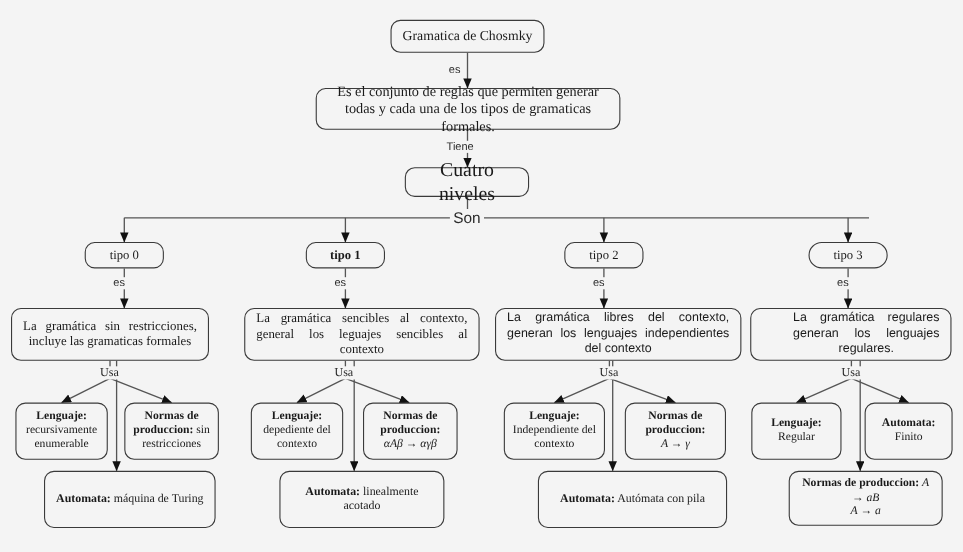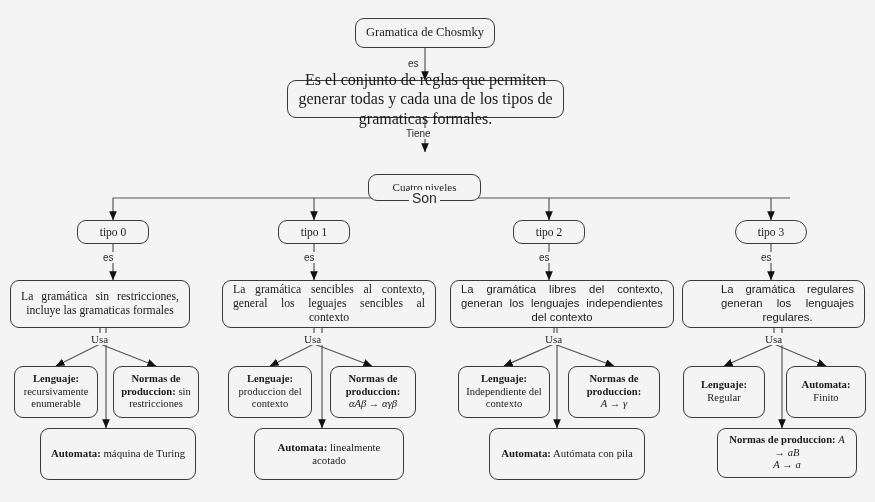--- a/index.html
+++ b/index.html
@@ -26,27 +26,27 @@
     line-height:1.22;
     z-index:2;
   }
   .node .txt{display:block;width:100%;padding:0 7px;box-sizing:border-box;}
 
   .serif{font-family:"Liberation Serif", serif;}
   .sans{font-family:"Liberation Sans", sans-serif;}
 
   
   .n-root{left:355px;top:18px;width:140px;height:30px;font-size:12.5px;}
-  .n-def{left:287px;top:80px;width:277px;height:38px;font-size:16px;}
-  .n-niveles{left:368px;top:152px;width:113px;height:27px;font-size:11px;margin-top:22px;}
+  .n-def{left:287px;top:80px;width:277px;height:38px;font-size:13px;}
+  .n-niveles{left:368px;top:152px;width:113px;height:27px;font-size:18px;}
 
   
   .n-tipo{top:220px;width:72px;height:24px;font-size:11.5px;}
   .n-tipo0{left:77px;}
-  .n-tipo1{left:278px;}
+  .n-tipo1{left:278px;font-weight:bold;}
   .n-tipo2{left:513px;}
   .n-tipo3{left:735px;border-radius:12px;}
 
   
   .n-desc{top:280px;height:48px;font-size:11.7px;}
   .n-desc .txt{text-align:justify;text-align-last:center;padding:0 10px;}
   .n-desc0{left:10px;width:180px;}
   .n-desc1{left:222px;width:214px;}
   .n-desc2{left:450px;width:224px;font-size:11.3px;}
   .n-desc3{left:682px;width:183px;font-size:11.3px;padding-left:28px;}
@@ -60,21 +60,21 @@
   .n-l1b{left:330px;width:86px;}
   .n-l2a{left:458px;width:92px;}
   .n-l2b{left:568px;width:92px;}
   .n-l3a{left:683px;width:82px;}
   .n-l3b{left:786px;width:80px;}
 
   
   .n-bot{top:428px;height:52px;font-size:10.8px;}
   .n-b0{left:40px;width:156px;}
   .n-b1{left:254px;width:150px;}
-  .n-b2{left:489px;width:156px;}
+  .n-b2{left:489px;width:172px;}
   .n-b3{left:717px;width:140px;height:50px;font-size:10.6px;}
 
   .lbl{
     position:absolute;
     font-family:"Liberation Sans", sans-serif;
     font-size:10px;
     color:#2b2b2b;
     background:#f4f4f4;
     padding:0 3px;
     z-index:3;
@@ -204,21 +204,21 @@
   <div class="node serif n-bot n-b0">
     <span class="txt">
       <span class="b">Automata:</span>
       <span>máquina de Turing</span>
     </span>
   </div>
 
   <div class="node serif n-leaf n-l1a">
     <span class="txt">
       <span class="b">Lenguaje:</span><br>
-      <span>produccion del contexto</span>
+      <span>depediente del contexto</span>
     </span>
   </div>
   <div class="node serif n-leaf n-l1b">
     <span class="txt">
       <span class="b">Normas de produccion:</span><br>
       <span class="math">αAβ → αγβ</span>
     </span>
   </div>
   <div class="node serif n-bot n-b1">
     <span class="txt">

